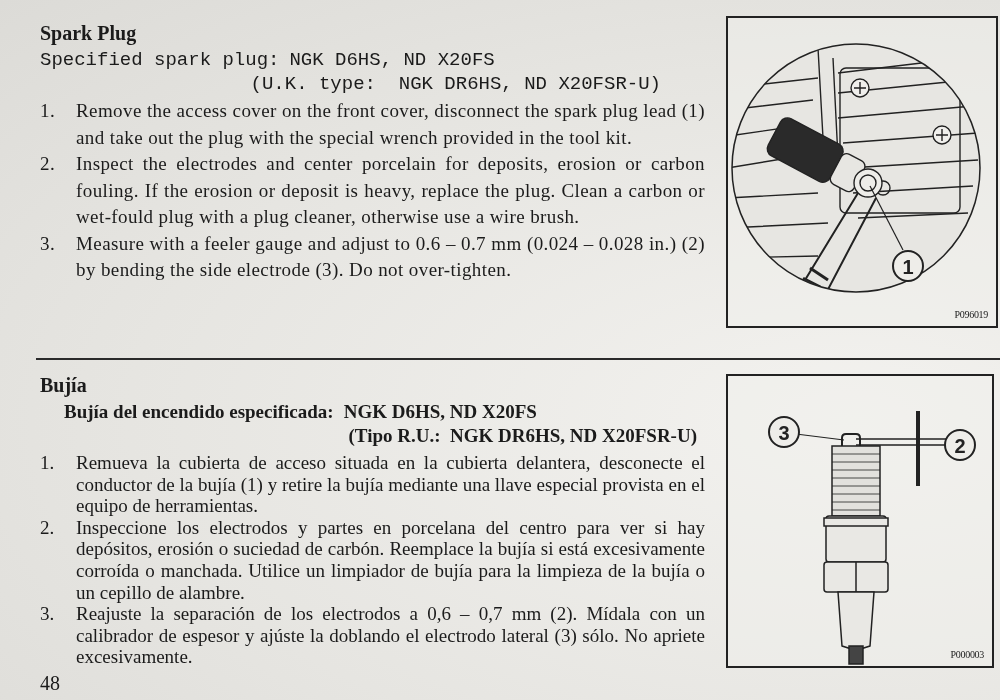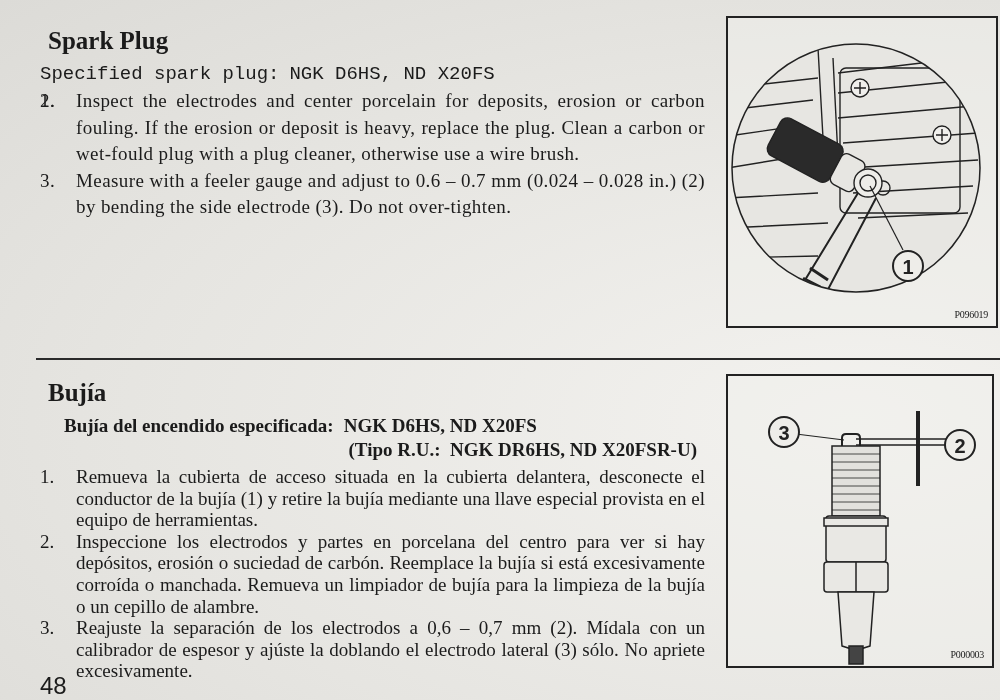--- a/index.html
+++ b/index.html
@@ -4,60 +4,62 @@
   <style>
     html, body { margin: 0; padding: 0; }
     body {
       width: 1000px; height: 700px; overflow: hidden; position: relative;
       background: #e9e8e4;
       background-image: radial-gradient(ellipse at 85% 60%, #f3f2ef 0%, #e6e5e1 60%, #dcdbd7 100%);
       color: #1b1b1b;
       font-family: "Liberation Serif", "DejaVu Serif", serif;
     }
     .section { position: absolute; left: 40px; width: 665px; }
-    .title { font-size: 25px; font-weight: bold; margin: 8px; line-height: 26px; }
+    .title { font-size: 20px; font-weight: bold; margin: 0; line-height: 26px; }
     .spec { font-size: 19px; line-height: 24px; }
     .spec-row { display: flex; }
     .spec-label { white-space: pre; }
     .spec-value { white-space: pre; }
     .spec-alt { text-align: right; white-space: pre; }
     ol { margin: 0; padding: 0; list-style: none; }
     li { position: relative; padding-left: 36px; text-align: justify; }
     li .num { position: absolute; left: 0; top: 0; }
     .en li { font-size: 19px; line-height: 26.5px; letter-spacing: 0.4px; }
     .es li { font-size: 19px; line-height: 21.6px; }
     .es .spec { font-weight: bold; }
     .rule {
       position: absolute; left: 36px; top: 358px; width: 964px; height: 2px; background: #2a2a2a;
     }
     .page-num {
-      position: absolute; left: 40px; top: 672px; font-size: 24px;
-      font-family: Liberation Sans, sans-serif;
+      position: absolute; left: 40px; top: 672px; font-size: 20px;
+      font-family: Liberation Serif, serif;
     }
     .figure {
       position: absolute; border: 2px solid #222; background: rgba(240,239,235,0.5);
     }
     .fig-code {
       position: absolute; right: 8px; bottom: 6px; font-size: 10px; letter-spacing: -0.3px;
     }
   </style>
 </head>
 <body>
 
 <div class="section en" style="top:20px;">
   <h1 class="title">Spark Plug</h1>
   <div class="spec" style="margin-top:2px;font-family:Liberation Mono, monospace;">
     <div class="spec-row">
       <span class="spec-label">Specified spark plug:</span>
       <span class="spec-value" style="margin-left:10px;">NGK D6HS, ND X20FS</span>
     </div>
+    <div class="spec-alt" style="padding-right:44px;">(U.K. type:  NGK DR6HS, ND X20FSR-U)</div>
   </div>
   <ol style="margin-top:2px;">
     <li>
       <span class="num">1.</span>
+      <span>Remove the access cover on the front cover, disconnect the spark plug lead (1) and take out the plug with the special wrench provided in the tool kit.</span>
     </li>
     <li>
       <span class="num">2.</span>
       <span>Inspect the electrodes and center porcelain for deposits, erosion or carbon fouling. If the erosion or deposit is heavy, replace the plug. Clean a carbon or wet-fould plug with a plug cleaner, otherwise use a wire brush.</span>
     </li>
     <li>
       <span class="num">3.</span>
       <span>Measure with a feeler gauge and adjust to 0.6 – 0.7 mm (0.024 – 0.028 in.) (2) by bending the side electrode (3). Do not over-tighten.</span>
     </li>
   </ol>
@@ -74,21 +76,21 @@
     </div>
     <div class="spec-alt" style="padding-right:8px;">(Tipo R.U.:  NGK DR6HS, ND X20FSR-U)</div>
   </div>
   <ol style="margin-top:4px;">
     <li>
       <span class="num">1.</span>
       <span>Remueva la cubierta de acceso situada en la cubierta delantera, desconecte el conductor de la bujía (1) y retire la bujía mediante una llave especial provista en el equipo de herramientas.</span>
     </li>
     <li>
       <span class="num">2.</span>
-      <span>Inspeccione los electrodos y partes en porcelana del centro para ver si hay depósitos, erosión o suciedad de carbón. Reemplace la bujía si está excesivamente corroída o manchada. Remueva un limpiador de bujía para la limpieza de la bujía o un cepillo de alambre.</span>
+      <span>Inspeccione los electrodos y partes en porcelana del centro para ver si hay depósitos, erosión o suciedad de carbón. Reemplace la bujía si está excesivamente corroída o manchada. Utilice un limpiador de bujía para la limpieza de la bujía o un cepillo de alambre.</span>
     </li>
     <li>
       <span class="num">3.</span>
       <span>Reajuste la separación de los electrodos a 0,6 – 0,7 mm (2). Mídala con un calibrador de espesor y ajúste la doblando el electrodo lateral (3) sólo. No apriete excesivamente.</span>
     </li>
   </ol>
 </div>
 
 <div class="page-num">48</div>
 

